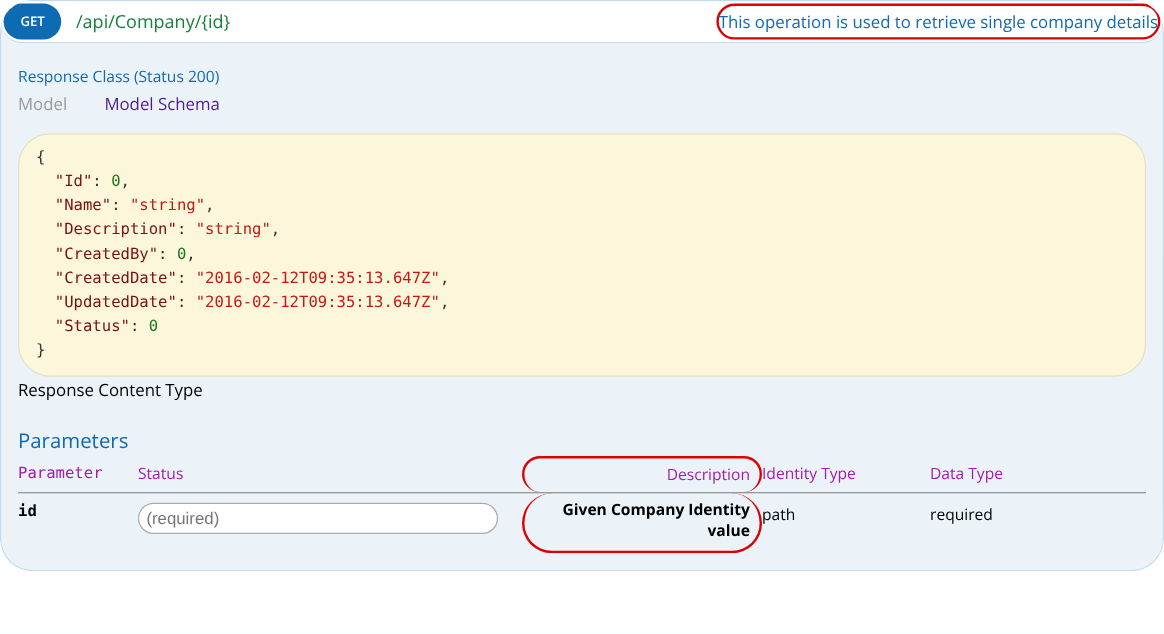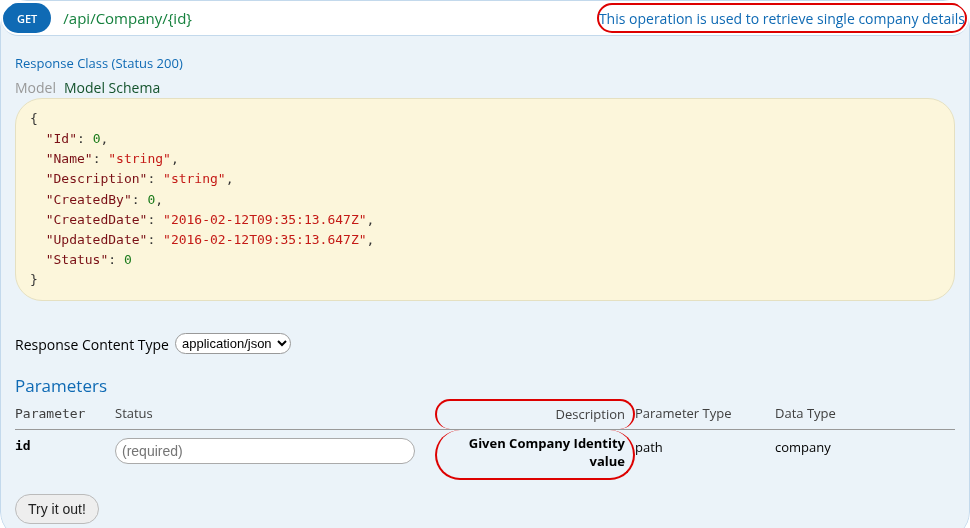--- a/index.html
+++ b/index.html
@@ -55,47 +55,47 @@
     padding: 10px 14px 14px 14px;
   }
   h4.section {
     color: #0f6ab4;
     font-weight: 400;
     font-size: 13px;
     margin: 8px 0 6px 0;
   }
   .tabs {
     display: flex;
-    gap: 8px;
-    font-size: 14px;
-    margin-bottom: 1px;
+    gap: 31px;
+    font-size: 14px;
+    margin-bottom: 14px;
   }
   .tab-inactive { color: #999; cursor: pointer; }
-  .tab-active   { color: #14532d; cursor: pointer; }
+  .tab-active   { color: #4c1d95; cursor: pointer; }
   .schema-box {
     background: #fcf6db;
     border: 1px solid #e5e0c1;
     padding: 10px 14px;
     font-family: Consolas, Menlo, monospace;
     font-size: 13px;
     line-height: 1.55;
     white-space: pre;
     color: #333;
   }
   .tok-brace { color: #333; }
   .tok-key   { color: #7a1016; }
   .tok-str   { color: #c41a16; }
   .tok-num   { color: #1a7a1a; }
   .tok-colon { color: #333; }
 
   .ctype-row {
-    margin: 32px 0 6px 0;
-    font-size: 14px;
-    display: flex;
-    align-items: flex-end;
+    margin: 2px 0 6px 0;
+    font-size: 14px;
+    display: flex;
+    align-items: flex-start;
     gap: 6px;
   }
   select.ctype {
     font-size: 13px;
     border: 1px solid #999;
     background: #fff;
     padding: 1px 2px;
   }
   .params-title {
     color: #0f6ab4;
@@ -103,21 +103,21 @@
     margin: 20px 0 2px 0;
   }
   table.params {
     width: 100%;
     border-collapse: collapse;
     font-size: 13px;
   }
   table.params th {
     text-align: left;
     font-weight: 400;
-    color: #404040;
+    color: #a21caf;
     border-bottom: 1px solid #999;
     padding: 4px 6px 6px 0;
   }
   table.params td {
     vertical-align: top;
     padding: 8px 6px 8px 0;
   }
   .col-param { width: 100px; font-family: Consolas, Menlo, monospace; font-weight: 600; }
   .col-value { width: 320px; }
   .col-desc  { width: 200px; }
@@ -172,54 +172,50 @@
   <span class="tok-key">"Name"</span><span class="tok-colon">: </span><span class="tok-str">"string"</span>,
   <span class="tok-key">"Description"</span><span class="tok-colon">: </span><span class="tok-str">"string"</span>,
   <span class="tok-key">"CreatedBy"</span><span class="tok-colon">: </span><span class="tok-num">0</span>,
   <span class="tok-key">"CreatedDate"</span><span class="tok-colon">: </span><span class="tok-str">"2016-02-12T09:35:13.647Z"</span>,
   <span class="tok-key">"UpdatedDate"</span><span class="tok-colon">: </span><span class="tok-str">"2016-02-12T09:35:13.647Z"</span>,
   <span class="tok-key">"Status"</span><span class="tok-colon">: </span><span class="tok-num">0</span>
 <span class="tok-brace">}</span></div>
 
     <div class="ctype-row">
       <span>Response Content Type</span>
-      <select class="ctype">
-        <option>application/json</option>
-      </select>
     </div>
 
     <div class="params-title">Parameters</div>
 
     <table class="params">
       <thead>
         <tr>
           <th class="col-param">Parameter</th>
           <th class="col-value">Status</th>
           <th class="col-desc" style="padding:0;">
             <div class="red-col-wrap" style="border-bottom:none; padding-bottom:6px;">
               <span>Description</span>
             </div>
           </th>
-          <th class="col-ptype">Parameter Type</th>
+          <th class="col-ptype">Identity Type</th>
           <th class="col-dtype">Data Type</th>
         </tr>
       </thead>
       <tbody>
         <tr>
           <td class="col-param">id</td>
           <td class="col-value">
             <input class="param-input" type="text" placeholder="(required)" style="">
           </td>
           <td class="col-desc" style="padding:0;">
             <div class="red-col-wrap" style="border-top:none; font-weight:700;">
               <span>Given Company Identity value</span>
             </div>
           </td>
           <td class="col-ptype">path</td>
-          <td class="col-dtype">company</td>
+          <td class="col-dtype">required</td>
         </tr>
       </tbody>
     </table>
 
-    <button class="tryit">Try it out!</button>
 
   </div>
 </div>
 
 </body></html>

